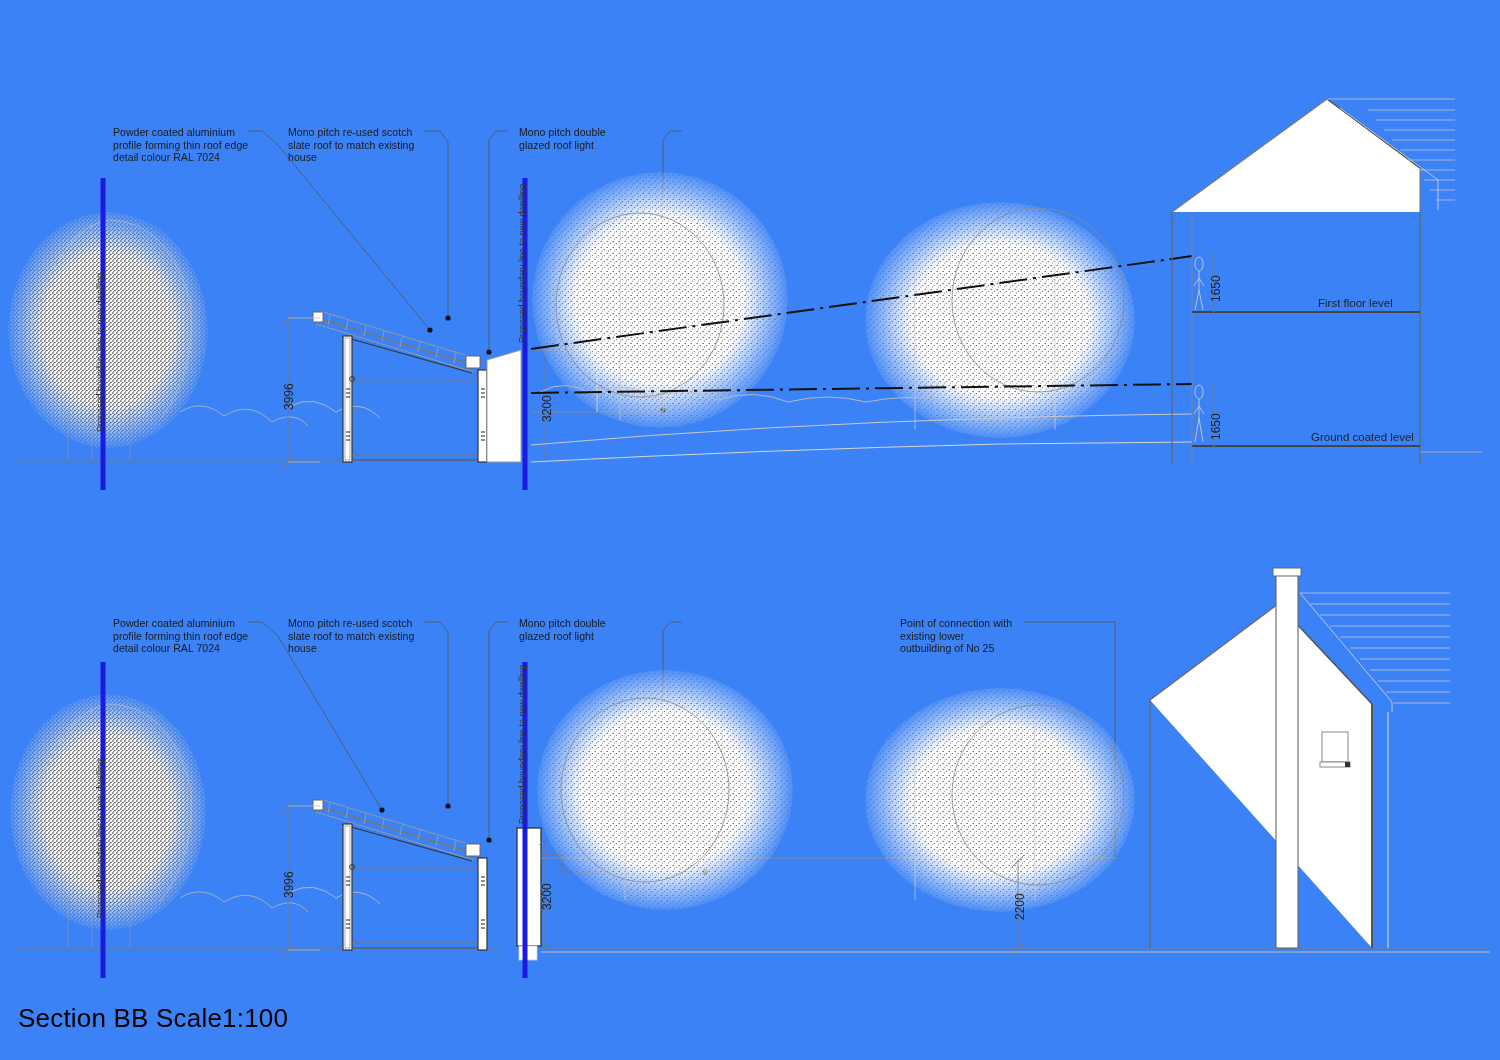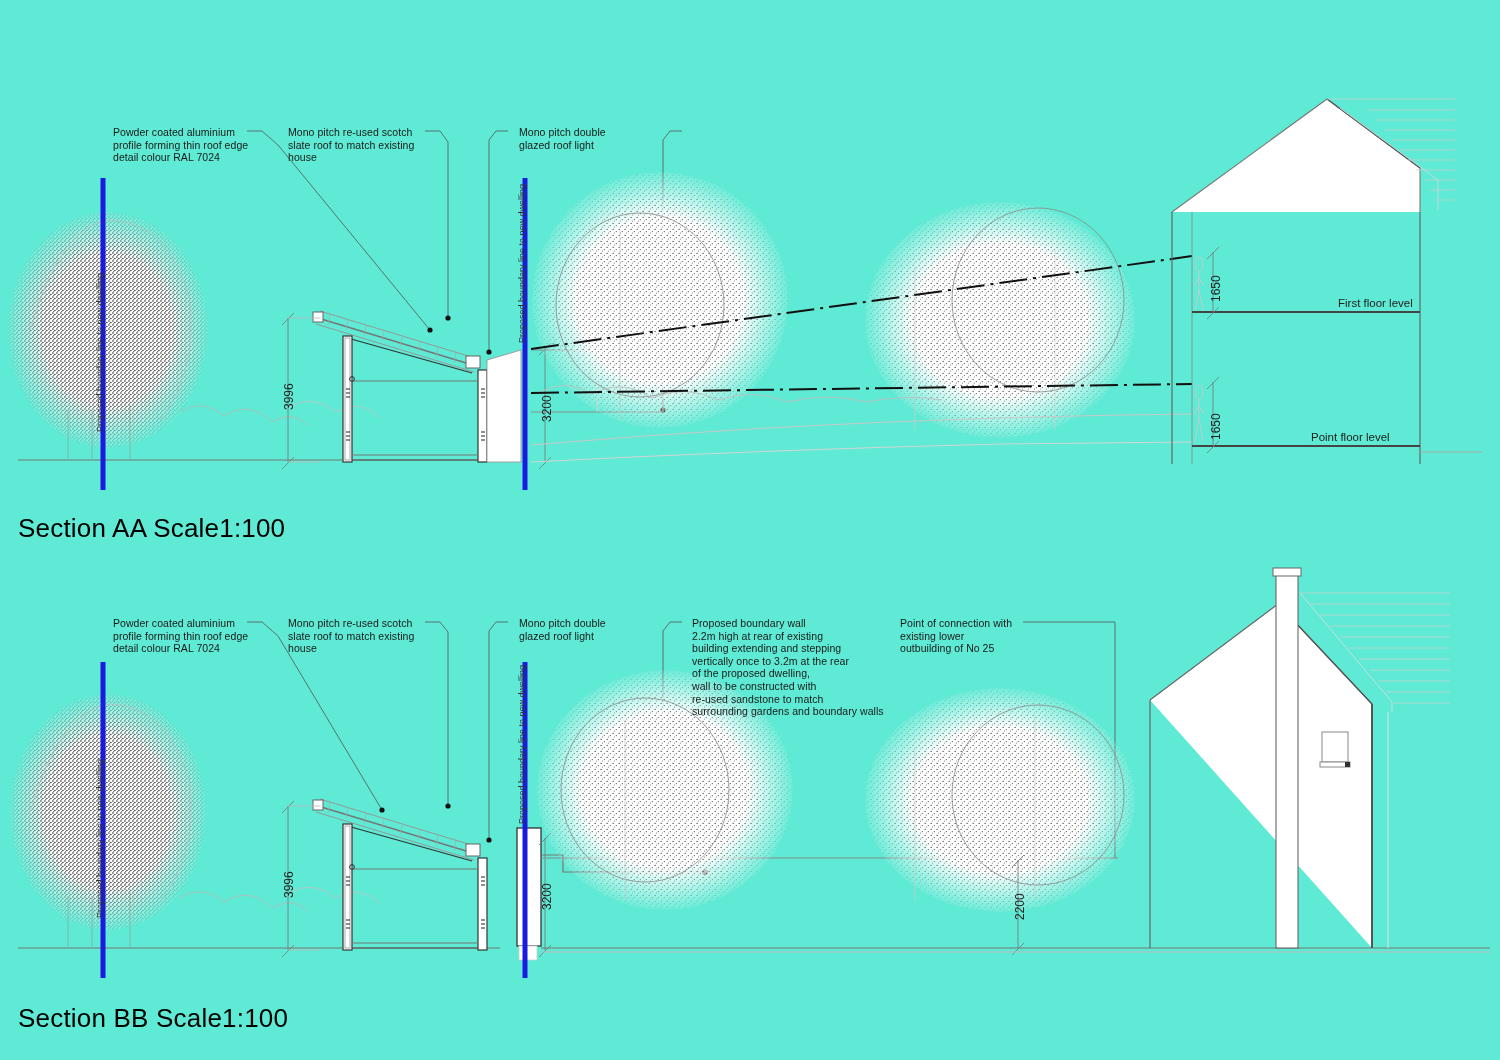--- a/index.html
+++ b/index.html
@@ -11,21 +11,21 @@
     font-family: "Liberation Sans", sans-serif;
     width: 1500px;
     height: 1060px;
     position: relative;
     overflow: hidden;
   }
   #sheet {
     position: relative;
     width: 1500px;
     height: 1060px;
-    background: #5eead4;
+    background: #3b82f6;
   }
   svg.draw {
     position: absolute;
     left: 0;
     top: 0;
     width: 1500px;
     height: 1060px;
     overflow: visible;
   }
   .note {
@@ -475,45 +475,36 @@
   <div class="btext" style="left:517px; top:343px;">Proposed boundary line to new dwelling</div>
 
   <div class="dimtext" style="left:282px; top:410px;">3996</div>
 
   <div class="dimtext" style="left:540px; top:422px;">3200</div>
 
   <div class="dimtext" style="left:1209px; top:302px;">1650</div>
 
   <div class="dimtext" style="left:1209px; top:440px;">1650</div>
 
-  <div class="levtext" style="left:1318px; top:297px;margin-left:20px;">First floor level</div>
-
-  <div class="levtext" style="left:1311px; top:431px;">Point floor level</div>
-
-  <div class="section-title" style="left:18px; top:513px;">Section AA  Scale1:100</div>
+  <div class="levtext" style="left:1318px; top:297px;">First floor level</div>
+
+  <div class="levtext" style="left:1311px; top:431px;">Ground coated level</div>
+
 
   <div class="note" style="left:113px; top:617px; width:150px;">Powder coated aluminium
 profile forming thin roof edge
 detail colour RAL 7024</div>
 
   <div class="note" style="left:288px; top:617px; width:150px;">Mono pitch re-used scotch
 slate roof to match existing
 house</div>
 
   <div class="note" style="left:519px; top:617px; width:150px;">Mono pitch double
 glazed roof light</div>
 
-  <div class="note" style="left:692px; top:617px; width:212px;">Proposed boundary wall
-2.2m high at rear of existing
-building extending and stepping
-vertically once to 3.2m at the rear
-of the proposed dwelling,
-wall to be constructed with
-re-used sandstone to match
-surrounding gardens and boundary walls</div>
 
   <div class="note" style="left:900px; top:617px; width:160px;">Point of connection with
 existing lower
 outbuilding of No 25</div>
 
   <div class="btext" style="left:95px; top:918px;">Proposed boundary line to new dwelling</div>
 
   <div class="btext" style="left:517px; top:824px;">Proposed boundary line to new dwelling</div>
 
   <div class="dimtext" style="left:282px; top:898px;">3996</div>

